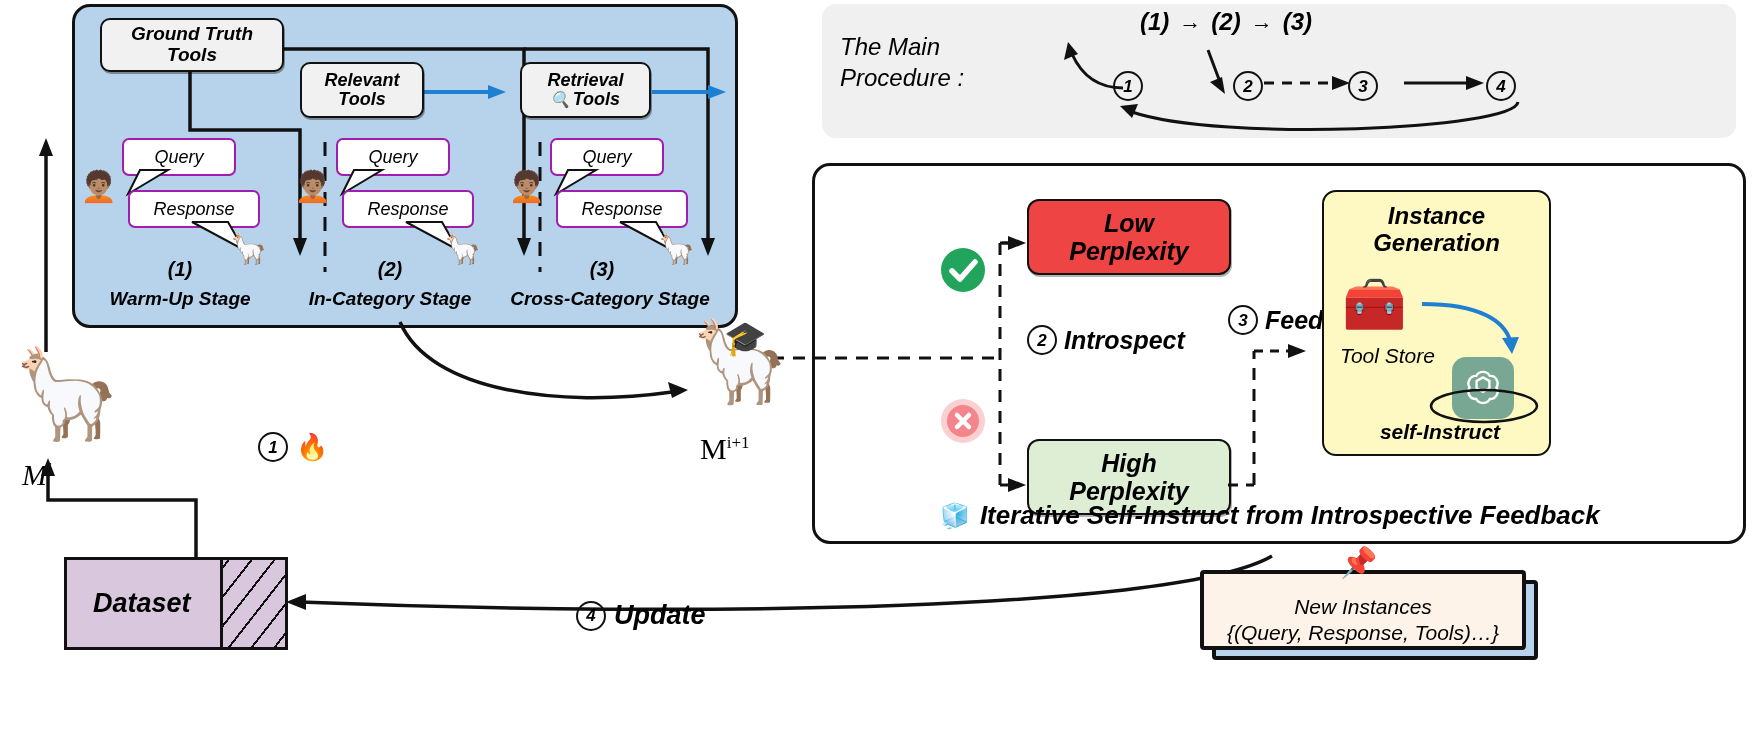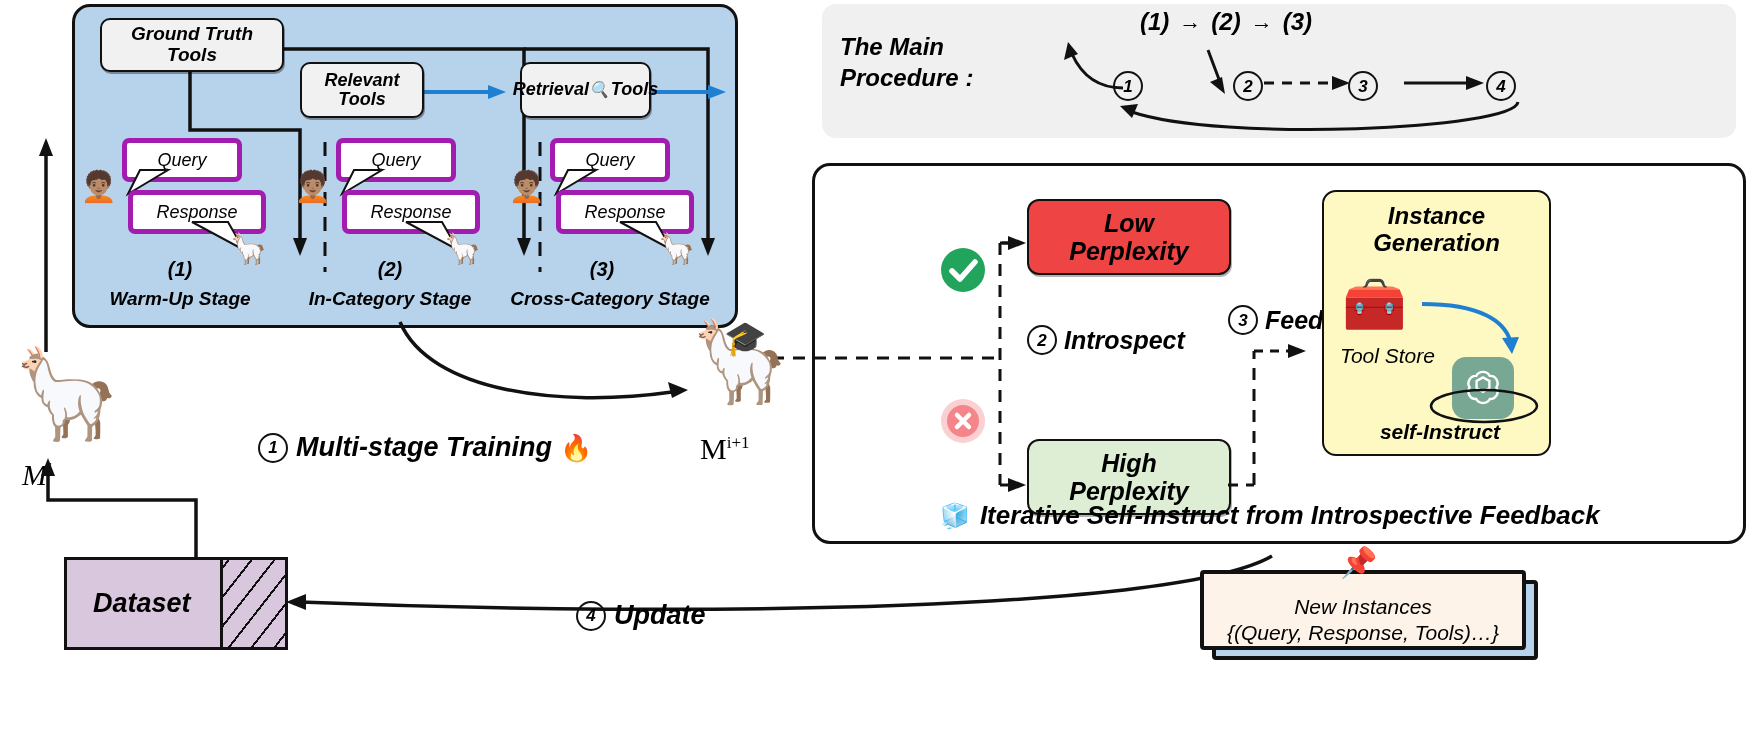--- a/index.html
+++ b/index.html
@@ -9,32 +9,32 @@
   .bold-it{font-weight:bold;font-style:italic;}
   
   #training-panel{left:72px;top:4px;width:660px;height:318px;
       background:#b7d3ec;border:3px solid #111;border-radius:18px;}
   .wbox{background:#f1f1f1;border:2px solid #111;border-radius:10px;
       display:flex;align-items:center;justify-content:center;text-align:center;
       font-weight:bold;font-style:italic;line-height:1.08;box-shadow:1px 2px 0 rgba(0,0,0,.35);}
   #ground-truth-tools{left:100px;top:18px;width:180px;height:50px;font-size:19px;}
   #relevant-tools{left:300px;top:62px;width:120px;height:52px;font-size:18px;}
   #retrieval-tools{left:520px;top:62px;width:127px;height:52px;font-size:18px;}
-  .bubble{background:#fff;border:5px solid #a21caf;border-radius:7px;
+  .bubble{background:#fff;border:2px solid #a21caf;border-radius:7px;
       display:flex;align-items:center;justify-content:center;
       font-style:italic;font-size:18px;white-space:nowrap;}
   .bubble::after{content:"";position:absolute;width:0;height:0;}
   .qb{height:34px;}
   .rb{height:34px;}
   .stage-num{font-weight:bold;font-style:italic;font-size:20px;text-align:center;}
   .stage-name{font-weight:bold;font-style:italic;font-size:19px;text-align:center;white-space:nowrap;}
   
   #procedure-panel{left:822px;top:4px;width:914px;height:134px;
       background:#f0f0f0;border-radius:14px;}
-  #procedure-label{left:840px;top:32px;width:190px;font-weight:bold;font-style:italic;
+  #procedure-label{left:840px;top:32px;width:190px;font-weight:normal;font-style:italic;
       font-size:24px;line-height:1.28;}
   .seq{font-weight:bold;font-style:italic;font-size:24px;}
   .circnum{display:inline-flex;align-items:center;justify-content:center;
       width:26px;height:26px;border:2px solid #111;border-radius:50%;
       font-size:17px;font-style:italic;font-weight:bold;line-height:1;}
   
   #feedback-panel{left:812px;top:163px;width:928px;height:375px;
       background:#fff;border:3px solid #111;border-radius:18px;}
   .pbox{border:2px solid #111;border-radius:12px;display:flex;align-items:center;
       justify-content:center;text-align:center;font-weight:bold;font-style:italic;
@@ -90,21 +90,21 @@
   <span style="white-space:pre-line">Ground Truth
 Tools</span>
 </div>
 
 <div class="abs wbox" id="relevant-tools">
   <span style="white-space:pre-line">Relevant
 Tools</span>
 </div>
 
 <div class="abs wbox" id="retrieval-tools">
-  <div style="display:flex;flex-direction:row;align-items:center;">
+  <div style="display:flex;flex-direction:column;align-items:center;">
     <span>Retrieval</span>
     <span style="display:flex;align-items:center;gap:2px;">
       <span class="emoji" style="font-size:16px">🔍</span>
       <span>Tools</span>
     </span>
   </div>
 </div>
 
 <div class="abs" style="left:96px;top:138px;">
   <div class="abs emoji" style="left:-16px;top:34px;">🧑🏽‍🦱</div>
@@ -284,21 +284,20 @@
 </div>
 
 <div class="abs emoji" style="left:690px;top:322px;font-size:80px;">🦙</div>
 <div class="abs" style="left:724px;top:318px;font-size:34px;">🎓</div>
 <div class="abs" style="left:700px;top:432px;font-family:'Liberation Serif',serif;font-size:30px;">
   <span>M</span><sup style="font-size:17px">i+1</sup>
 </div>
 
 <div class="abs" style="left:258px;top:432px;display:flex;align-items:center;gap:8px;">
   <span class="circnum">1</span>
-  <span class="bold-it" style="font-size:27px;white-space:nowrap">Multi-stage Training</span>
   <span class="emoji" style="font-size:26px">🔥</span>
 </div>
 
 <div class="abs" id="dataset-box" style="display:flex;align-items:center;">
   <div id="dataset-label" style="margin-left:26px;">Dataset</div>
   <div id="dataset-hatch"></div>
 </div>
 
 <svg class="abs" style="left:0;top:0" width="1752" height="732">
 

